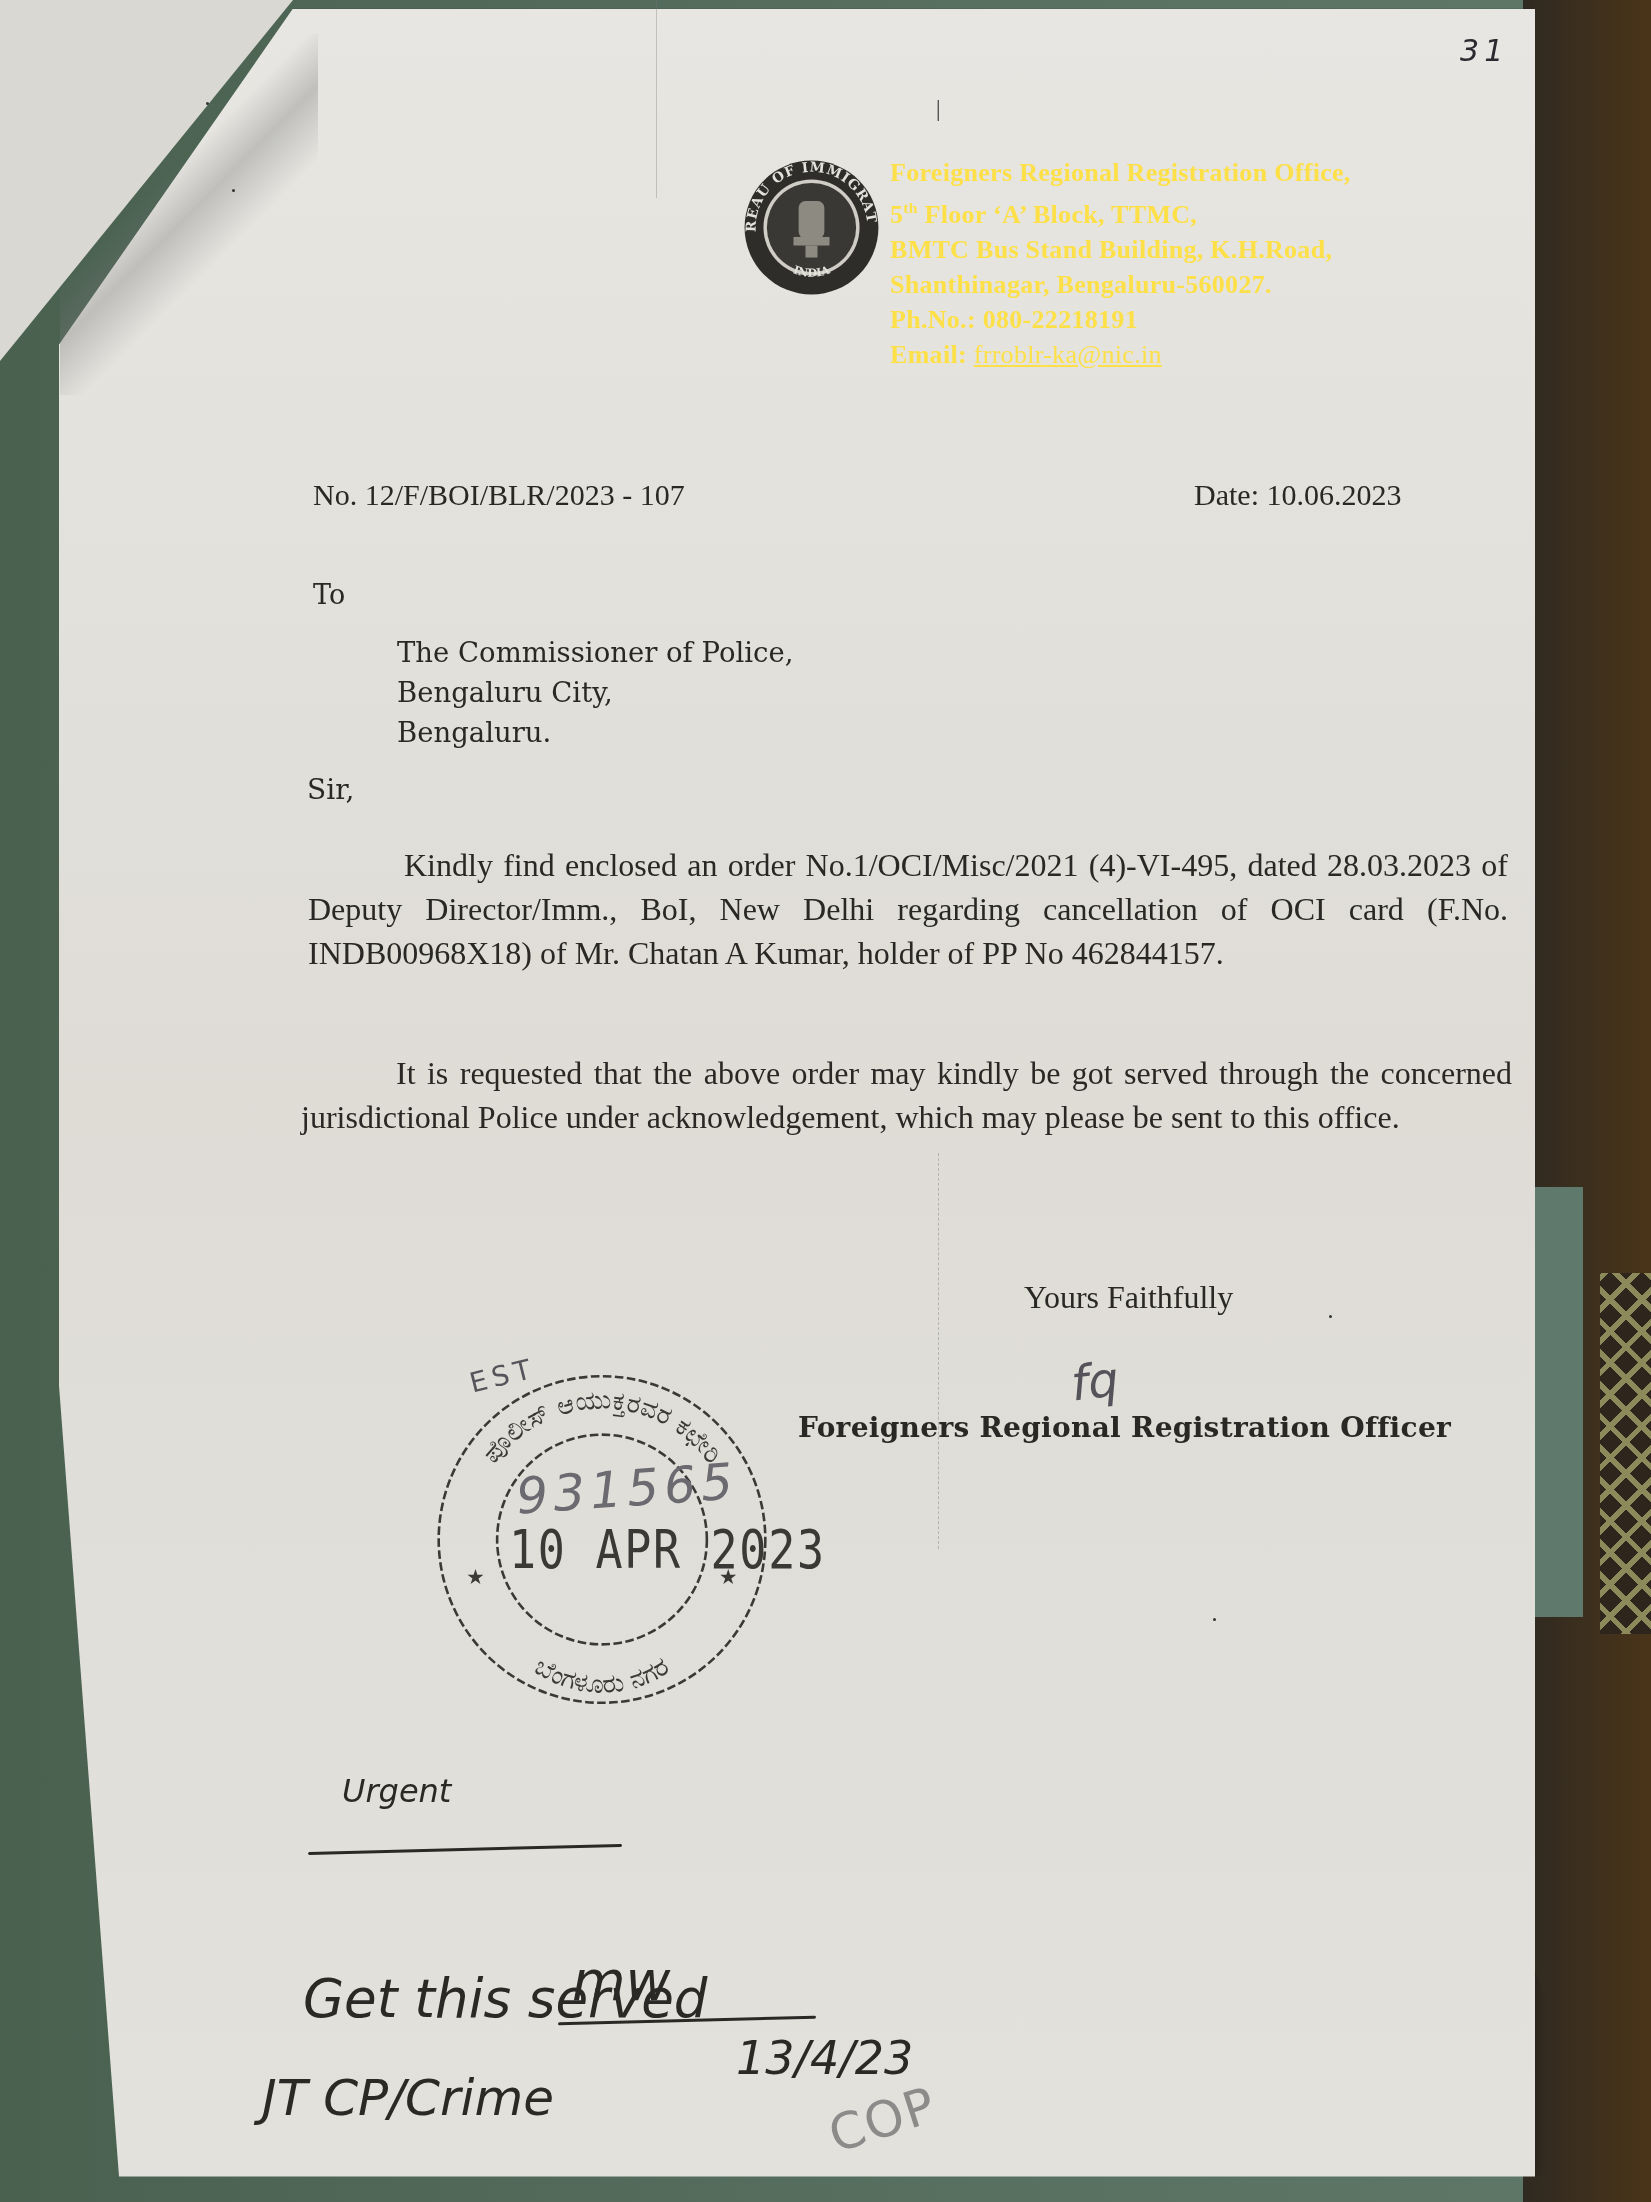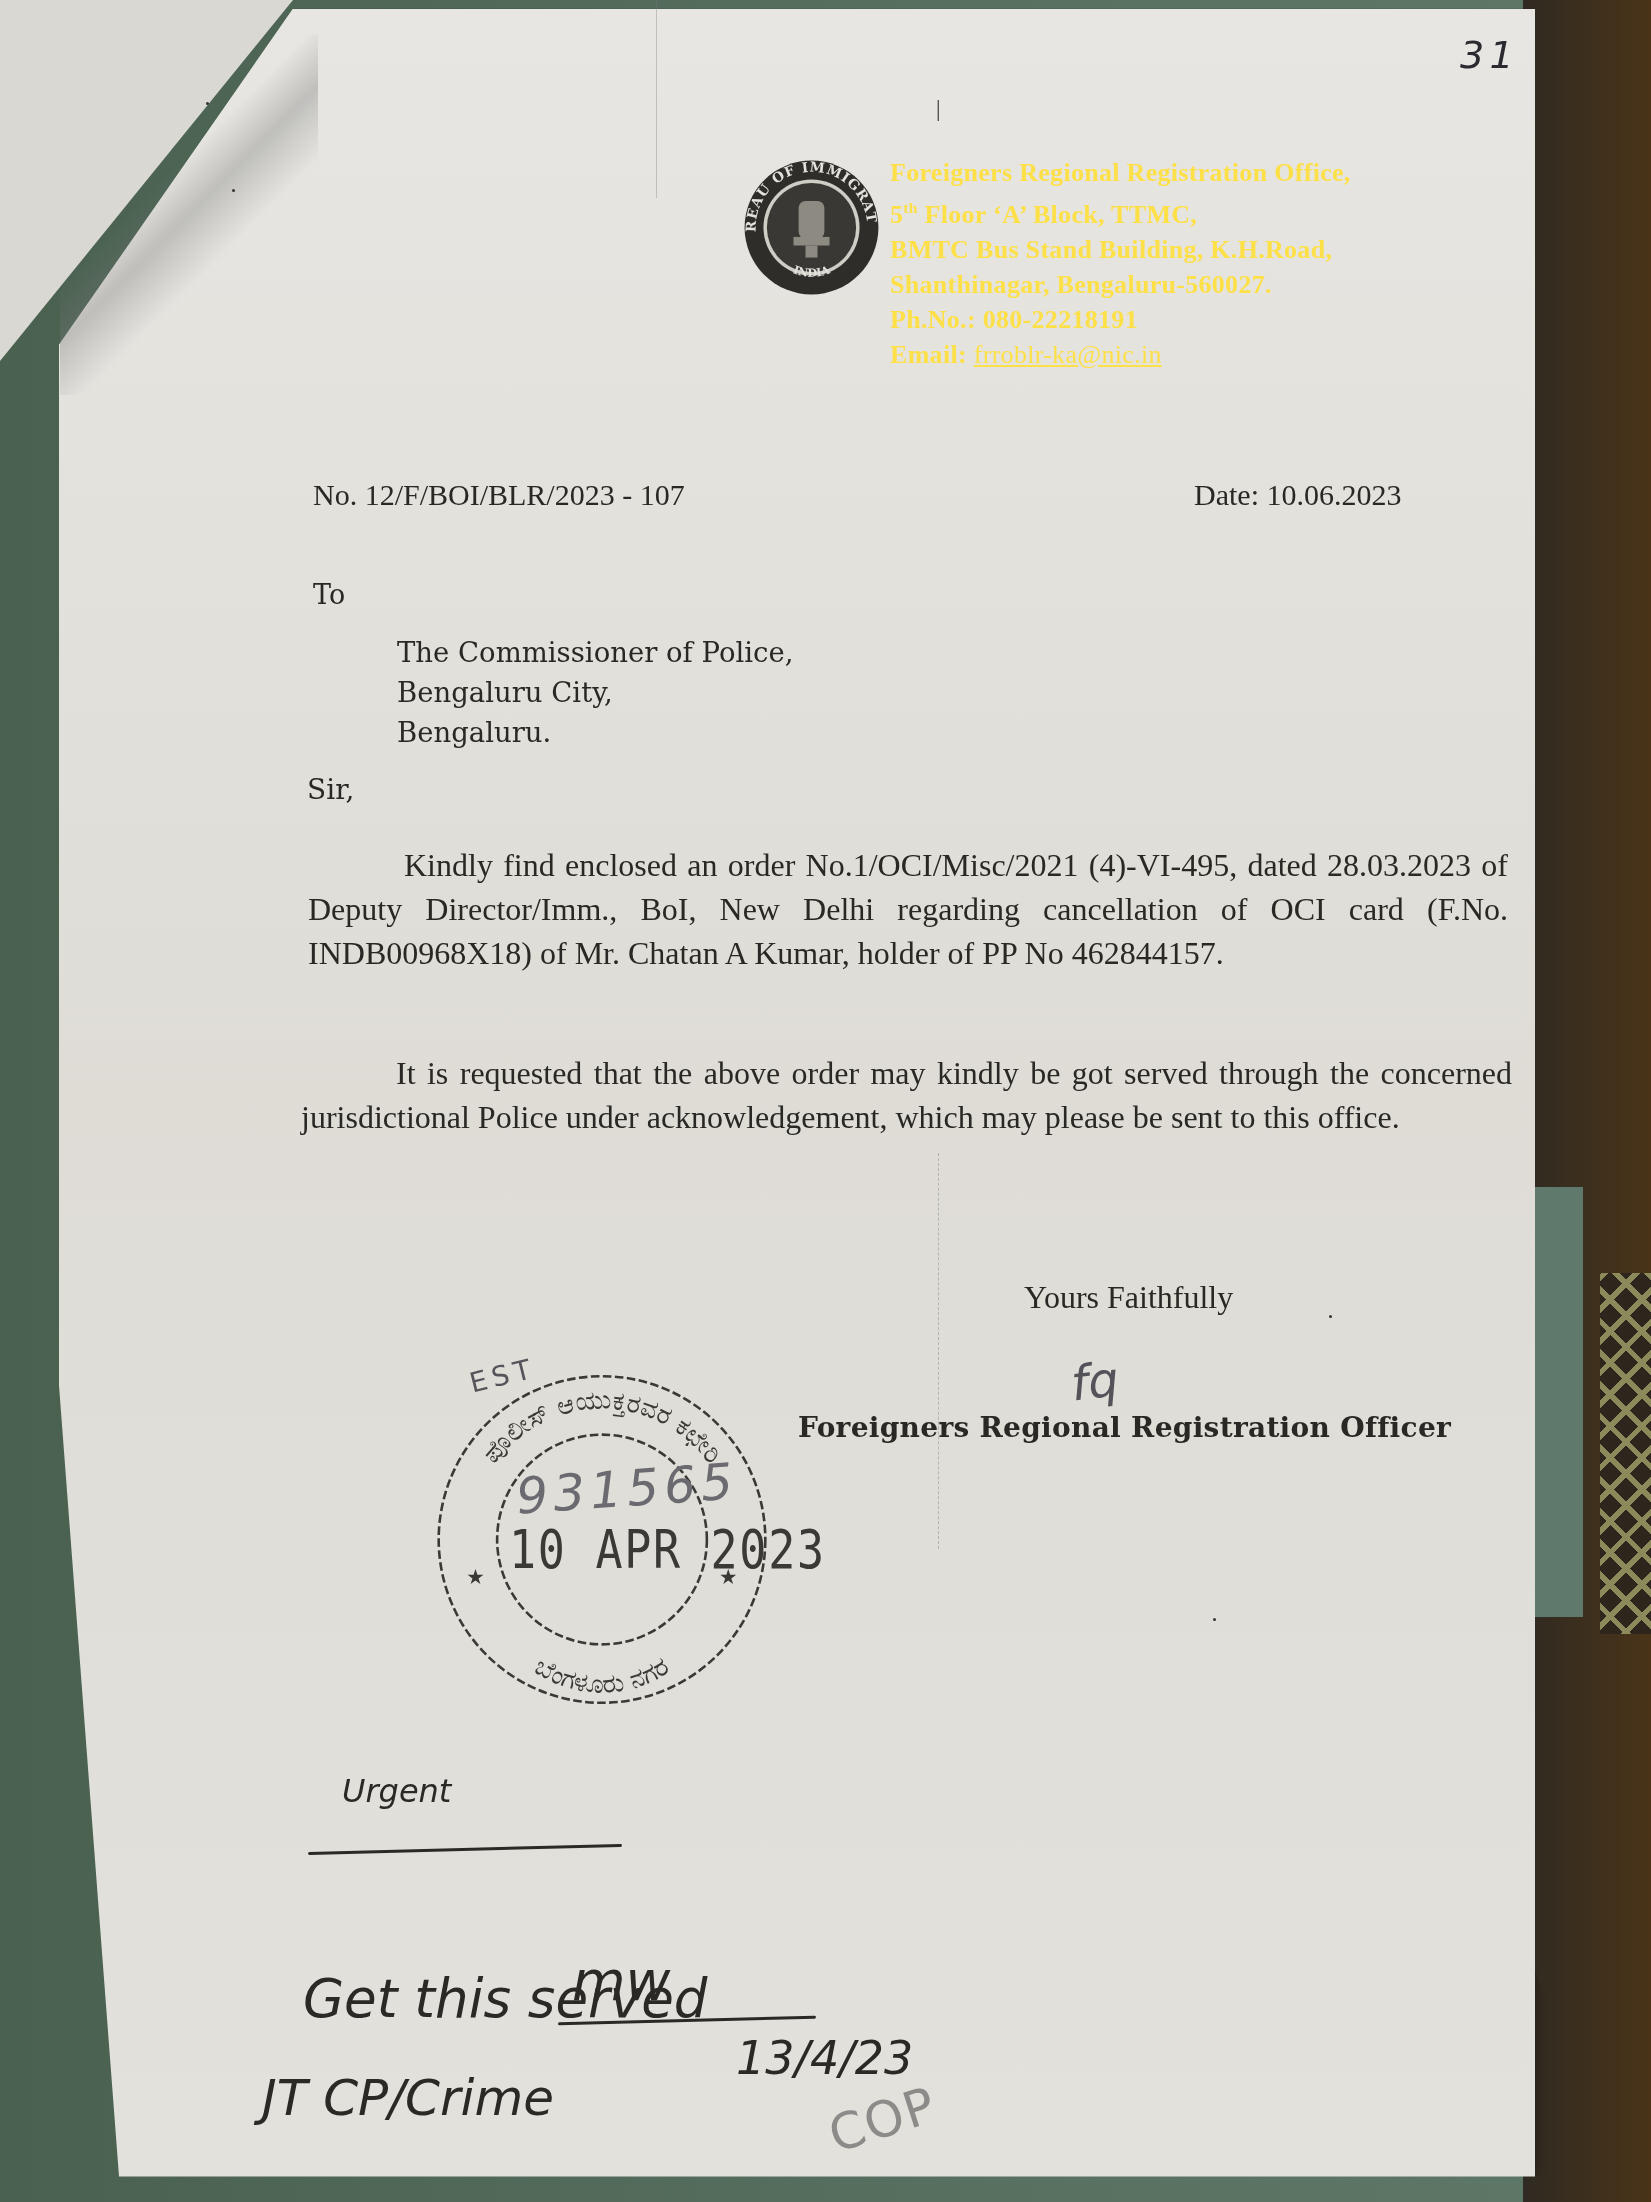--- a/index.html
+++ b/index.html
@@ -52,21 +52,21 @@
     }
     .crease-v2 {
       position: absolute; left: 938px; top: 1153px; width: 0.9px; height: 396px;
       border-left: 0.9px dashed rgba(100,100,100,0.35);
     }
 
     .text { position: absolute; color: #2a2824; }
 
     
     .page-no {
-      position: absolute; left: 1460px; top: 33px; font-size: 38px;
+      position: absolute; left: 1460px; top: 33px; font-size: 30px;
       color: #2b2a30; font-family: "DejaVu Sans", sans-serif; font-style: italic;
       letter-spacing: 5.2px;
     }
     .top-mark { position: absolute; left: 936px; top: 96px; font-size: 22.4px; color: #333; }
 
     
     .emblem {
       position: absolute; left: 742px; top: 158px; width: 139px; height: 139px;
     }
 

